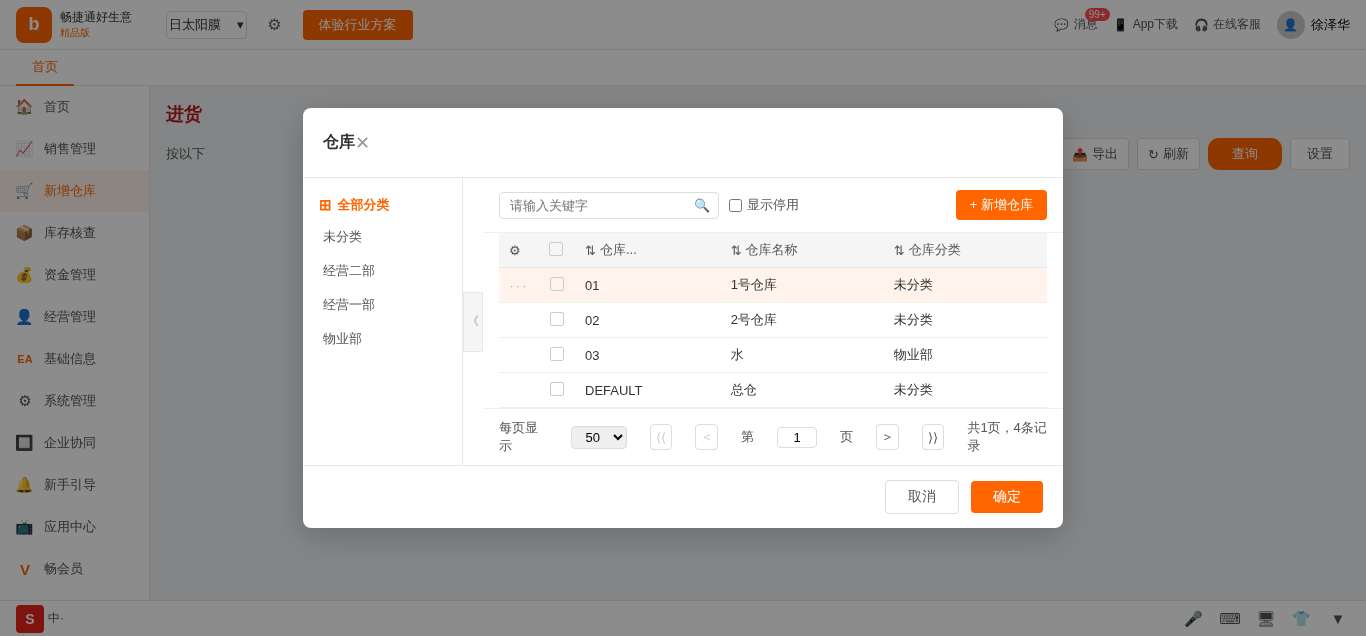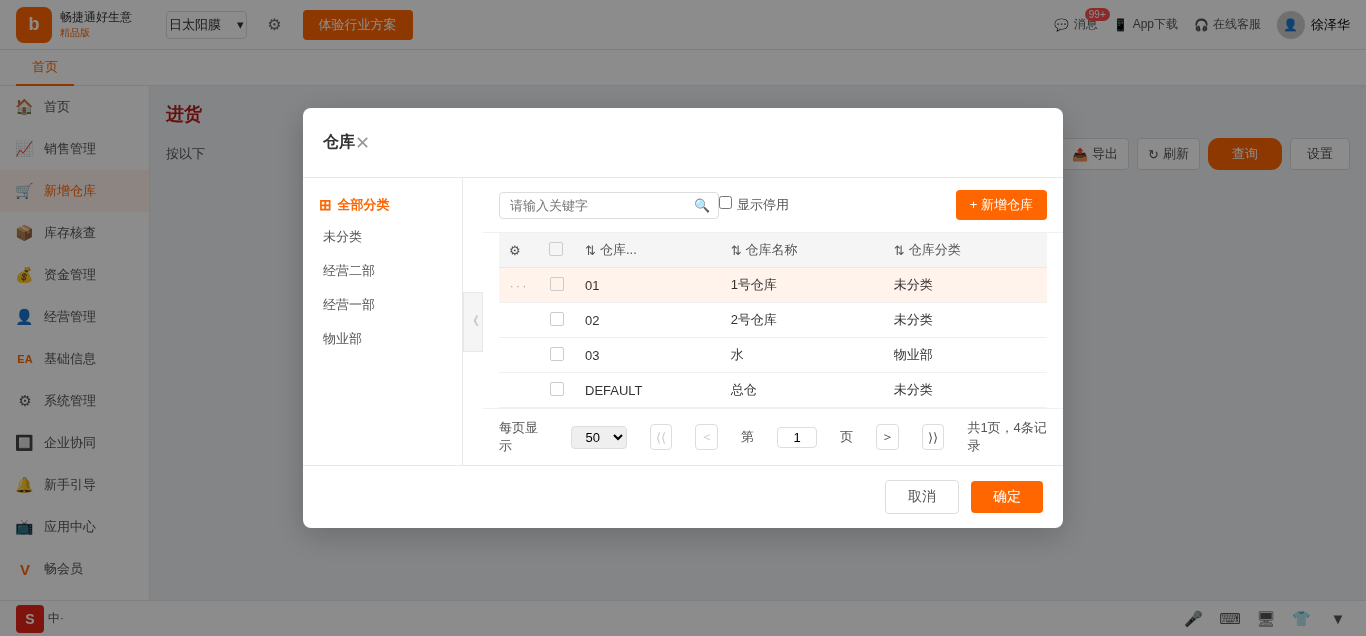--- a/index.html
+++ b/index.html
@@ -307,20 +307,21 @@
     .modal-main {
       flex: 1;
       display: flex;
       flex-direction: column;
       overflow: hidden;
     }
     .modal-toolbar {
       padding: 12px 16px;
       display: flex;
       align-items: center;
+      gap: 10px;
       border-bottom: 1px solid #f0f0f0;
     }
     .search-input-wrap {
       position: relative;
       flex: 1;
       max-width: 220px;
     }
     .search-input {
       width: 100%;
       border: 1px solid #ddd;
@@ -332,21 +333,21 @@
     .search-icon-btn {
       position: absolute;
       right: 8px;
       top: 50%;
       transform: translateY(-50%);
       color: #999;
       cursor: pointer;
     }
     .show-disabled {
       display: flex;
-      align-items: flex-start;
+      align-items: center;
       gap: 5px;
       font-size: 13px;
       color: #555;
     }
     .show-disabled input { cursor: pointer; }
     .add-warehouse-btn {
       margin-left: auto;
       background: #f60;
       color: white;
       border: none;

